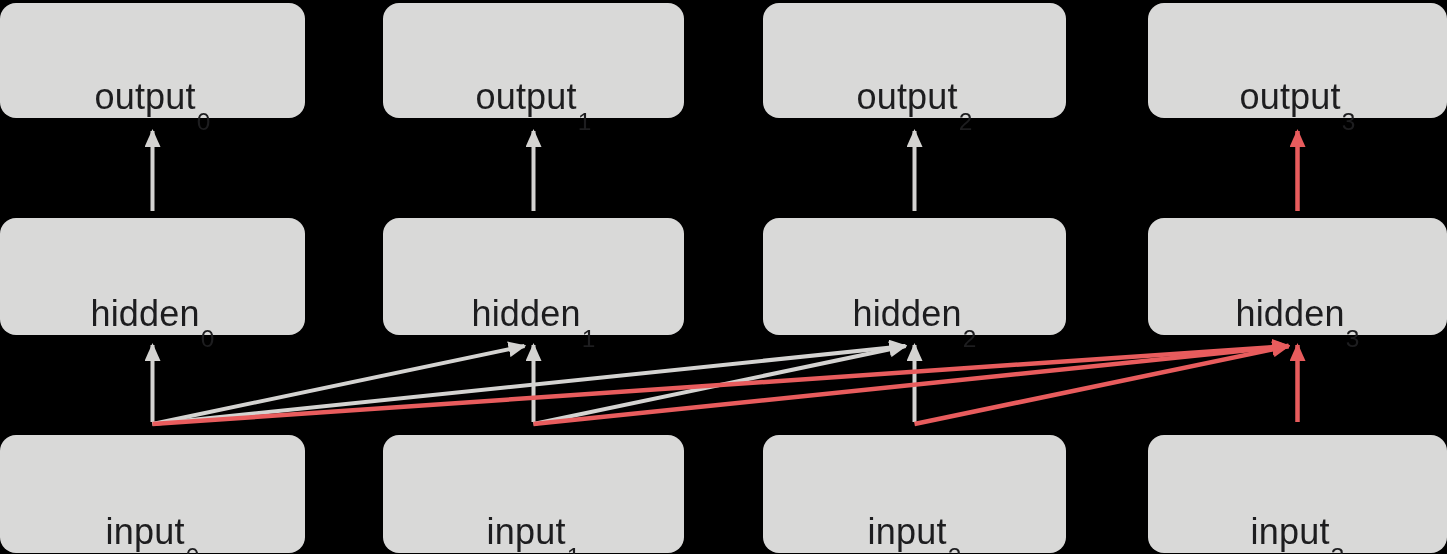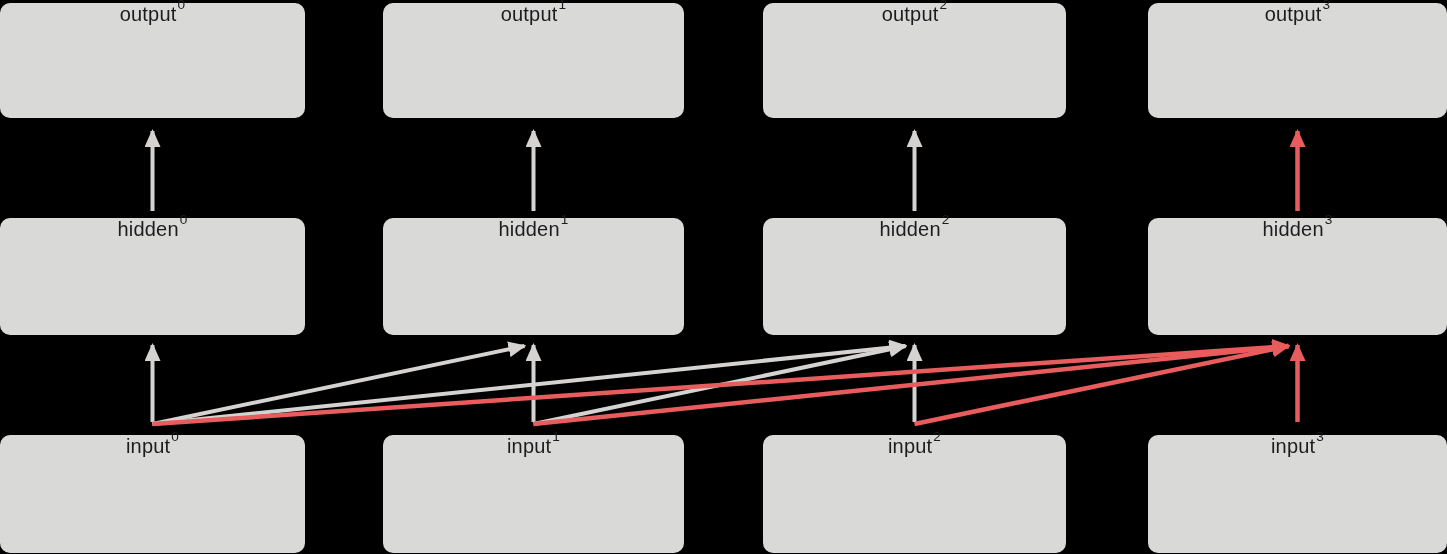--- a/index.html
+++ b/index.html
@@ -23,25 +23,25 @@
   #nodes {
     position: absolute;
     left: 0;
     top: 0;
     width: 100%;
     height: 100%;
     z-index: 1;
   }
   .node {
     position: absolute;
-    border-radius: 10px;
+    border-radius: 16px;
     display: flex;
-    align-items: flex-start;
+    align-items: flex-end;
     justify-content: center;
-    font-size: 20px;
+    font-size: 36px;
     letter-spacing: 0.2px;
     user-select: none;
   }
   .node sub {
     font-size: 0.68em;
     line-height: 0;
     position: relative;
     top: 0.16em;
     margin-left: 1px;
   }

